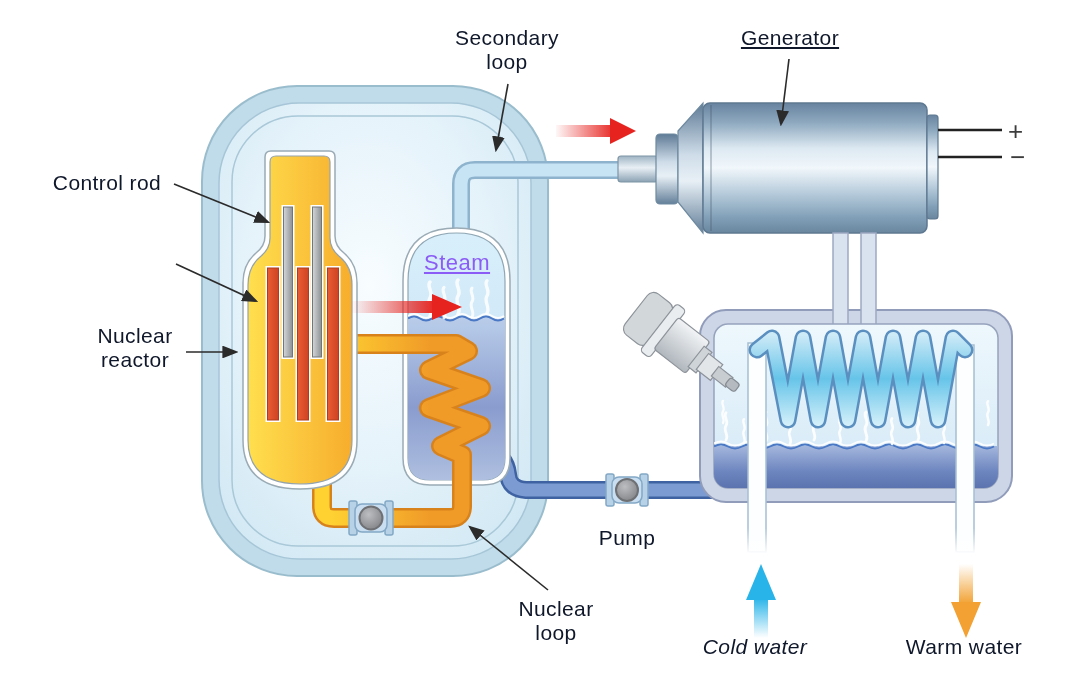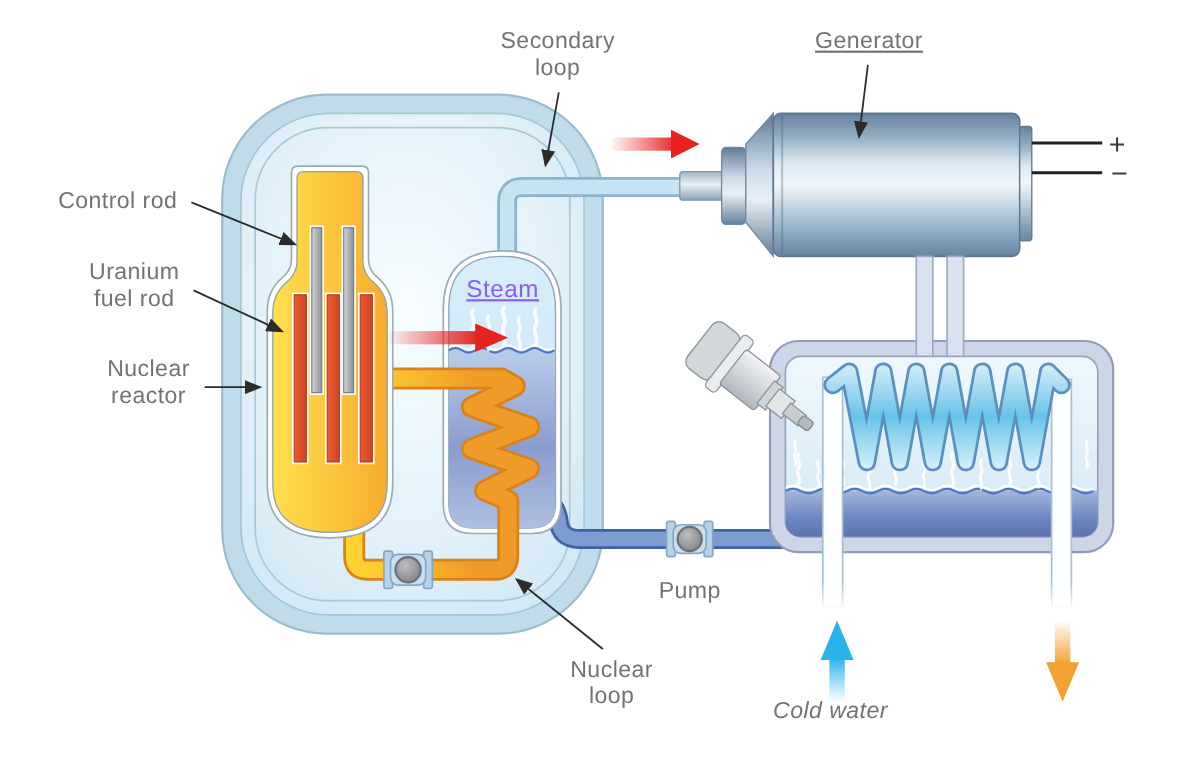--- a/index.html
+++ b/index.html
@@ -1,19 +1,19 @@
 <!DOCTYPE html>
 <html><head>
 <meta charset="utf-8">
 <style>
   html,body{margin:0;padding:0;background:#ffffff;}
   #stage{position:relative;width:1080px;height:690px;background:#ffffff;overflow:hidden;
          font-family:"Liberation Sans","DejaVu Sans",sans-serif;}
   #diagram-svg{position:absolute;left:0;top:0;}
-  .label{position:absolute;color:#737373;font-size:21px;line-height:1.15;letter-spacing:.4px;
+  .label{position:absolute;color:#0f172a;font-size:21px;line-height:1.15;letter-spacing:.4px;
          text-align:center;white-space:pre-line;}
   .terminal{position:absolute;color:#3c3c3c;font-size:26px;line-height:1;font-weight:400;}
   .steam-label{position:absolute;color:#8b5cf6;font-size:22px;letter-spacing:.5px;text-align:center;text-decoration:underline;}
 </style>
 </head>
 <body>
 
 <div id="stage">
 
 <svg id="diagram-svg" width="1080" height="690" viewBox="0 0 1080 690">
@@ -278,28 +278,27 @@
   <path d="M 174 184 L 268 222" marker-end="url(#ah)"></path>
   <path d="M 176 264 L 256 301" marker-end="url(#ah)"></path>
   <path d="M 186 352 L 236 352" marker-end="url(#ah)"></path>
   <path d="M 508 84 L 496 150" marker-end="url(#ah)"></path>
   <path d="M 789 59 L 781 124" marker-end="url(#ah)"></path>
   <path d="M 548 590 L 470 527" marker-end="url(#ah)"></path>
 </g>
 </svg>
 
 <div class="label" style="left:40px;top:171px;width:134px;">Control rod</div>
-<div class="label" style="left:70px;top:236px;width:104px;">Uranium
-fuel rod</div>
 <div class="label" style="left:85px;top:324px;width:100px;">Nuclear
 reactor</div>
 <div class="label" style="left:447px;top:26px;width:120px;">Secondary
 loop</div>
 <div class="label" style="left:732px;top:26px;width:116px;text-decoration:underline;">Generator</div>
 <div class="label" style="left:587px;top:506px;width:80px;margin-top:20px;">Pump</div>
 <div class="label" style="left:506px;top:597px;width:100px;">Nuclear
 loop</div>
 <div class="label" style="left:692px;top:635px;width:126px;font-style:italic;">Cold water</div>
+<div class="label" style="left:888px;top:635px;width:152px;">Warm water</div>
 <div class="steam-label" style="left:422px;top:250px;width:70px;">Steam</div>
 <div class="terminal" style="left:1008px;top:118px;">+</div>
 <div class="terminal" style="left:1010px;top:144px;">−</div>
 
 </div>
 
 </body></html>

